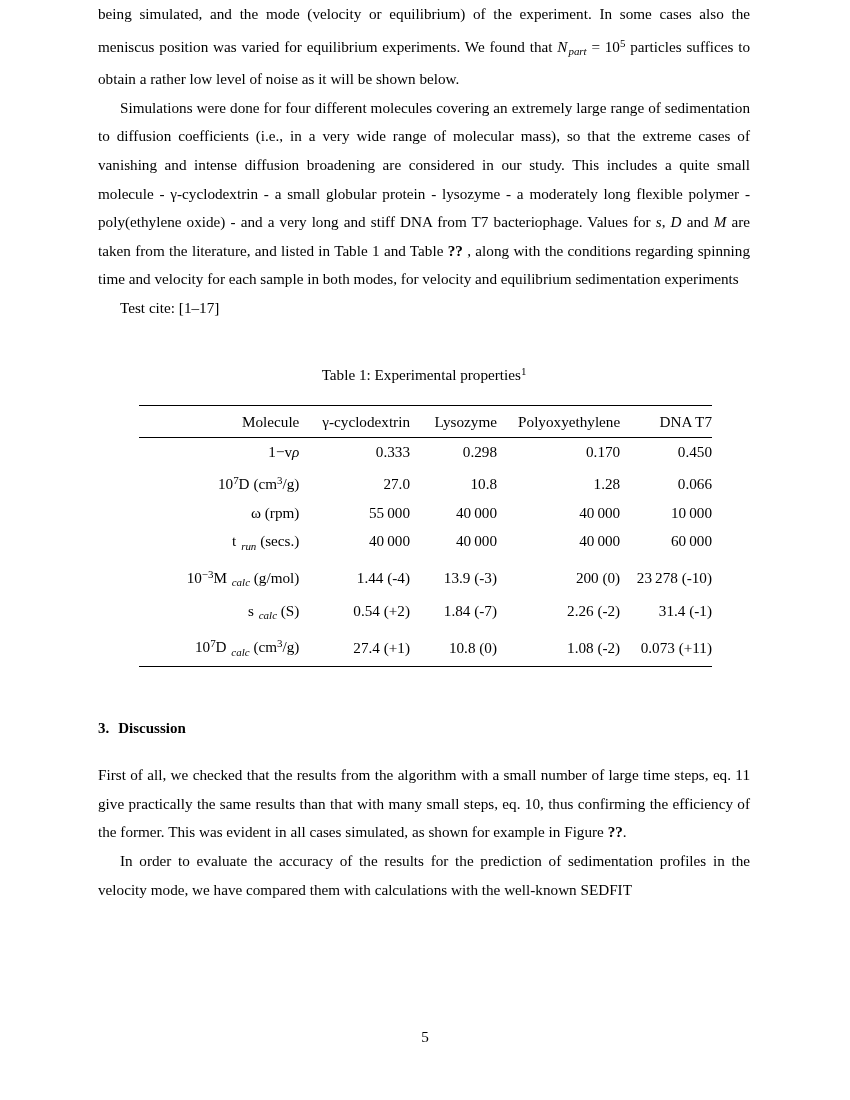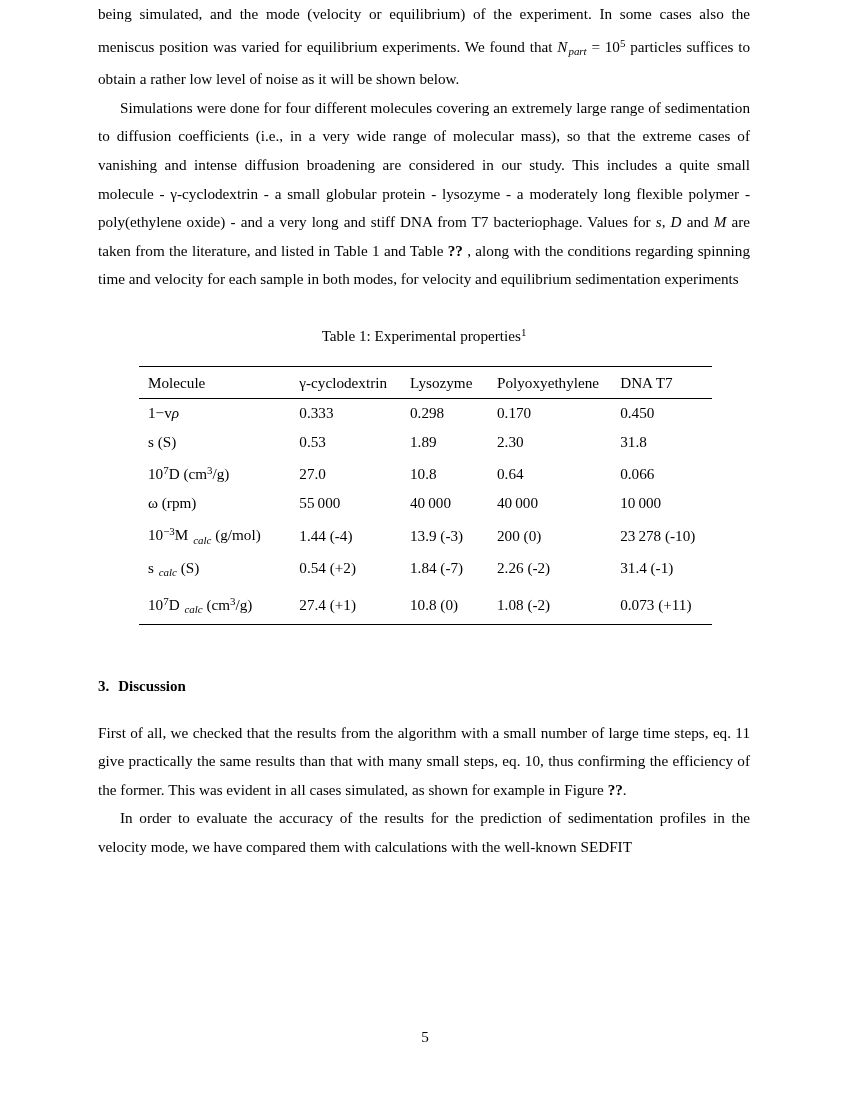--- a/index.html
+++ b/index.html
@@ -43,36 +43,36 @@
   }
   .supr {
     font-size: 0.72em;
     vertical-align: 0.46em;
     font-style: normal;
   }
   .bq { font-weight: bold; }
 
   
   .table-block {
-    margin-top: 28px;
+    margin-top: 38px;
   }
   .table-caption {
     font-size: 15.2px;
     text-align: center;
     margin: 0 0 20px 0;
     line-height: 20px;
   }
   table.props {
     border-collapse: collapse;
     width: 573px;
     margin-left: 41px;
     font-size: 15.2px;
   }
   table.props td, table.props th {
-    text-align: left;
+    text-align: right;
     font-weight: normal;
     padding: 0;
     vertical-align: baseline;
   }
   table.props thead th {
     height: 31px;
     line-height: 31px;
   }
   table.props tbody td {
     height: 28.6px;
@@ -119,20 +119,21 @@
 </style>
 </head>
 <body>
 
 <div class="page">
 
   <p class="body firstpara"><span>being simulated, and the mode (velocity or equilibrium) of the experiment. In some cases also the meniscus position was varied for equilibrium experiments.  We found that </span><i class="mathit">N</i><span class="sub">part</span><span> = 10</span><span class="supr">5</span><span> particles suffices to obtain a rather low level of noise as it will be shown below.</span></p>
 
   <p class="body indent gap"><span>Simulations were done for four different molecules covering an extremely large range of sedimentation to diffusion coefficients (i.e., in a very wide range of molecular mass), so that the extreme cases of vanishing and intense diffusion broadening are considered in our study. This includes a quite small molecule - γ-cyclodextrin - a small globular protein - lysozyme - a moderately long flexible polymer - poly(ethylene oxide) - and a very long and stiff DNA from T7 bacteriophage.  Values for </span><i class="mathit">s</i><span>, </span><i class="mathit">D</i><span> and </span><i class="mathit">M</i><span> are taken from the literature, and listed in Table 1 and Table </span><span class="bq">??</span><span> , along with the conditions regarding spinning time and velocity for each sample in both modes, for velocity and equilibrium sedimentation experiments</span></p>
 
+  <p class="body indent gap">Test cite: [1–17]</p>
 
   <div class="table-block">
     <div class="table-caption"><span>Table 1: Experimental properties</span><span class="supr">1</span></div>
 
     <table class="props">
       <thead>
         <tr class="rule-top">
           <th class="c0">Molecule</th>
           <th class="c1">γ-cyclodextrin</th>
           <th class="c2">Lysozyme</th>
@@ -142,39 +143,39 @@
       </thead>
       <tbody id="tbody">
           <tr class="rule-mid">
             <td class="c0"><span>1−</span><span class="vbar"><span class="bar"></span><span>v</span></span><i class="mathit">ρ</i></td>
             <td class="c1">0.333</td>
             <td class="c2">0.298</td>
             <td class="c3">0.170</td>
             <td class="c4">0.450</td>
           </tr>
           <tr>
-            <td class="c0"><span>s (S)</span></td>
-            <td class="c1">0.53</td>
-            <td class="c2">1.89</td>
-            <td class="c3">2.30</td>
-            <td class="c4">31.8</td>
-          </tr>
-          <tr>
             <td class="c0"><span>10</span><span class="supr">7</span><span>D</span><span> (cm</span><span class="supr">3</span><span>/g)</span></td>
             <td class="c1">27.0</td>
             <td class="c2">10.8</td>
-            <td class="c3">0.64</td>
+            <td class="c3">1.28</td>
             <td class="c4">0.066</td>
           </tr>
           <tr>
             <td class="c0"><span>ω (rpm)</span></td>
             <td class="c1">55 000</td>
             <td class="c2">40 000</td>
             <td class="c3">40 000</td>
             <td class="c4">10 000</td>
+          </tr>
+          <tr>
+            <td class="c0"><span>t </span><span class="sub">run</span><span> (secs.)</span></td>
+            <td class="c1">40 000</td>
+            <td class="c2">40 000</td>
+            <td class="c3">40 000</td>
+            <td class="c4">60 000</td>
           </tr>
           <tr>
             <td class="c0"><span>10</span><span class="supr">−3</span><span>M </span><span class="sub">calc</span><span> (g/mol)</span></td>
             <td class="c1">1.44 (-4)</td>
             <td class="c2">13.9 (-3)</td>
             <td class="c3">200 (0)</td>
             <td class="c4">23 278 (-10)</td>
           </tr>
           <tr>
             <td class="c0"><span>s </span><span class="sub">calc</span><span> (S)</span></td>

